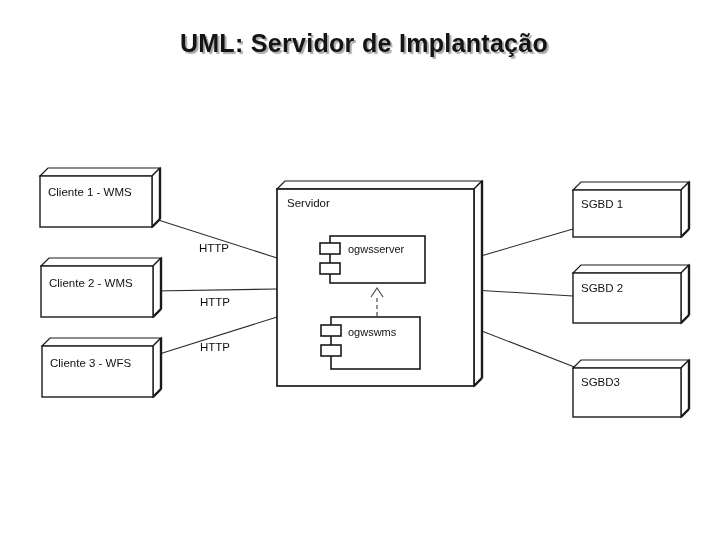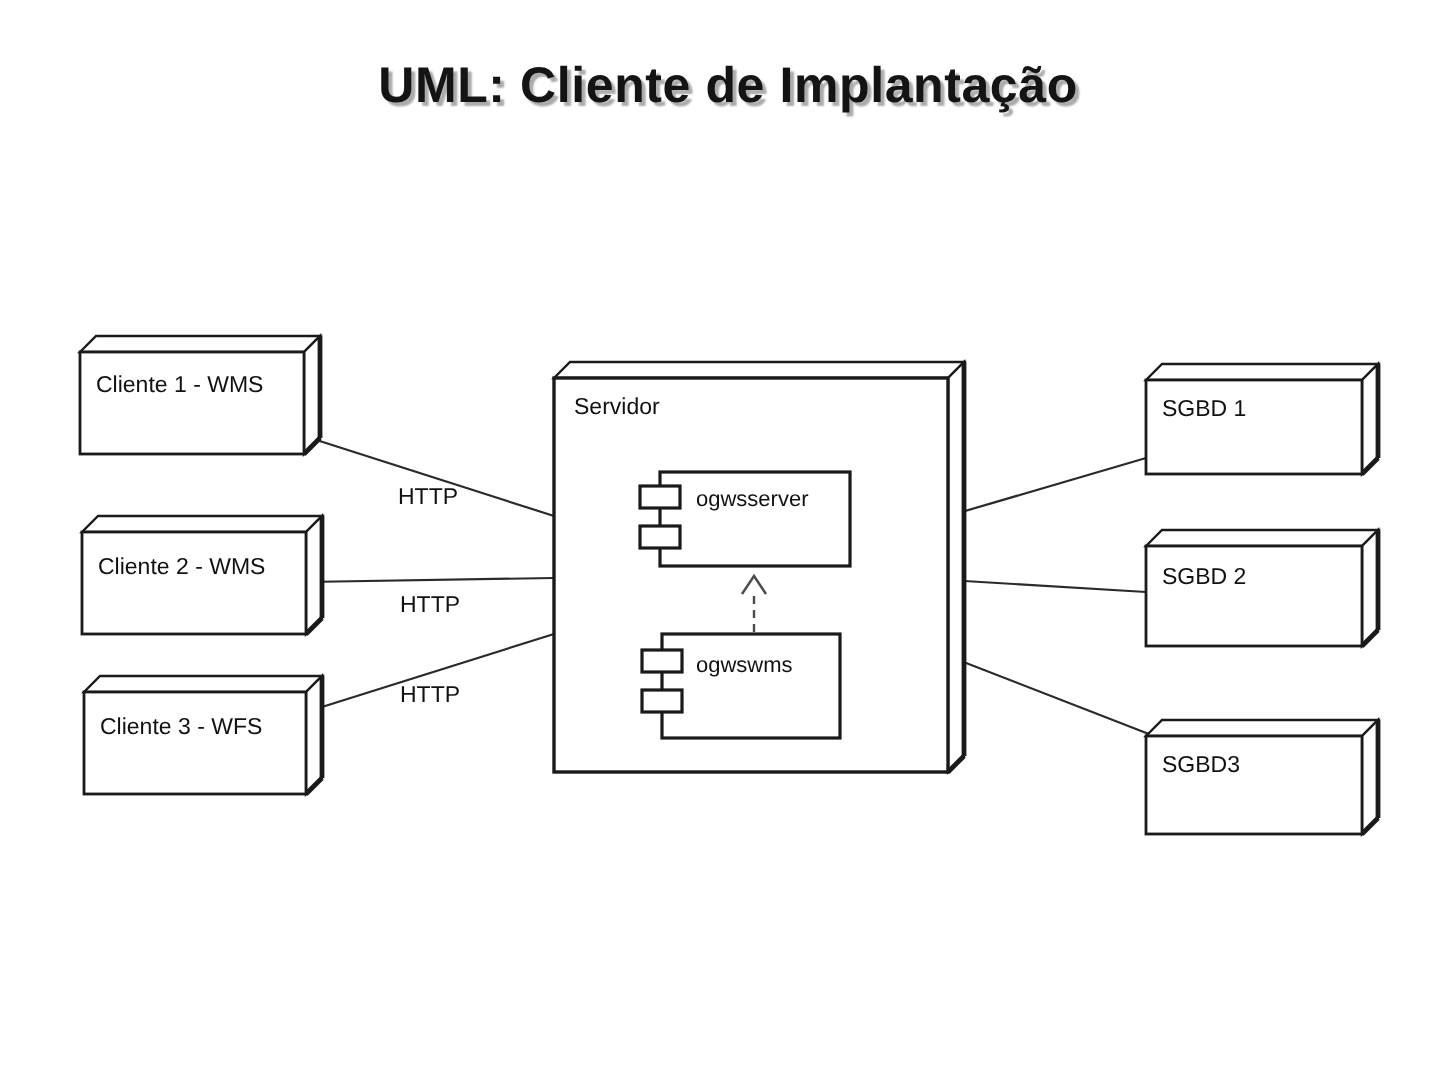--- a/index.html
+++ b/index.html
@@ -42,21 +42,21 @@
   .dep-head    { stroke: #4a4a4a; stroke-width: 1.2; fill: none; }
   .node-label  { font-family: "Liberation Sans", sans-serif; font-size: 11.5px; fill: #111111; }
   .comp-label  { font-family: "Liberation Sans", sans-serif; font-size: 11px; fill: #111111; }
   .conn-label  { font-family: "Liberation Sans", sans-serif; font-size: 11.5px; fill: #111111; }
 </style>
 </head>
 <body>
 
 <div class="slide">
 
-  <div class="slide-title">UML: Cliente de Implantação</div>
+  <div class="slide-title">UML: Servidor de Implantação</div>
 
   <svg class="diagram" width="728" height="546" viewBox="0 0 728 546" xmlns="http://www.w3.org/2000/svg">
 
     <g>
       <line class="conn" x1="152" y1="218" x2="277" y2="258"></line>
       <line class="conn" x1="153" y1="291" x2="277" y2="289"></line>
       <line class="conn" x1="153" y1="356" x2="277" y2="317"></line>
       <text class="conn-label" x="199" y="252">HTTP</text>
       <text class="conn-label" x="200" y="306">HTTP</text>
       <text class="conn-label" x="200" y="351">HTTP</text>

